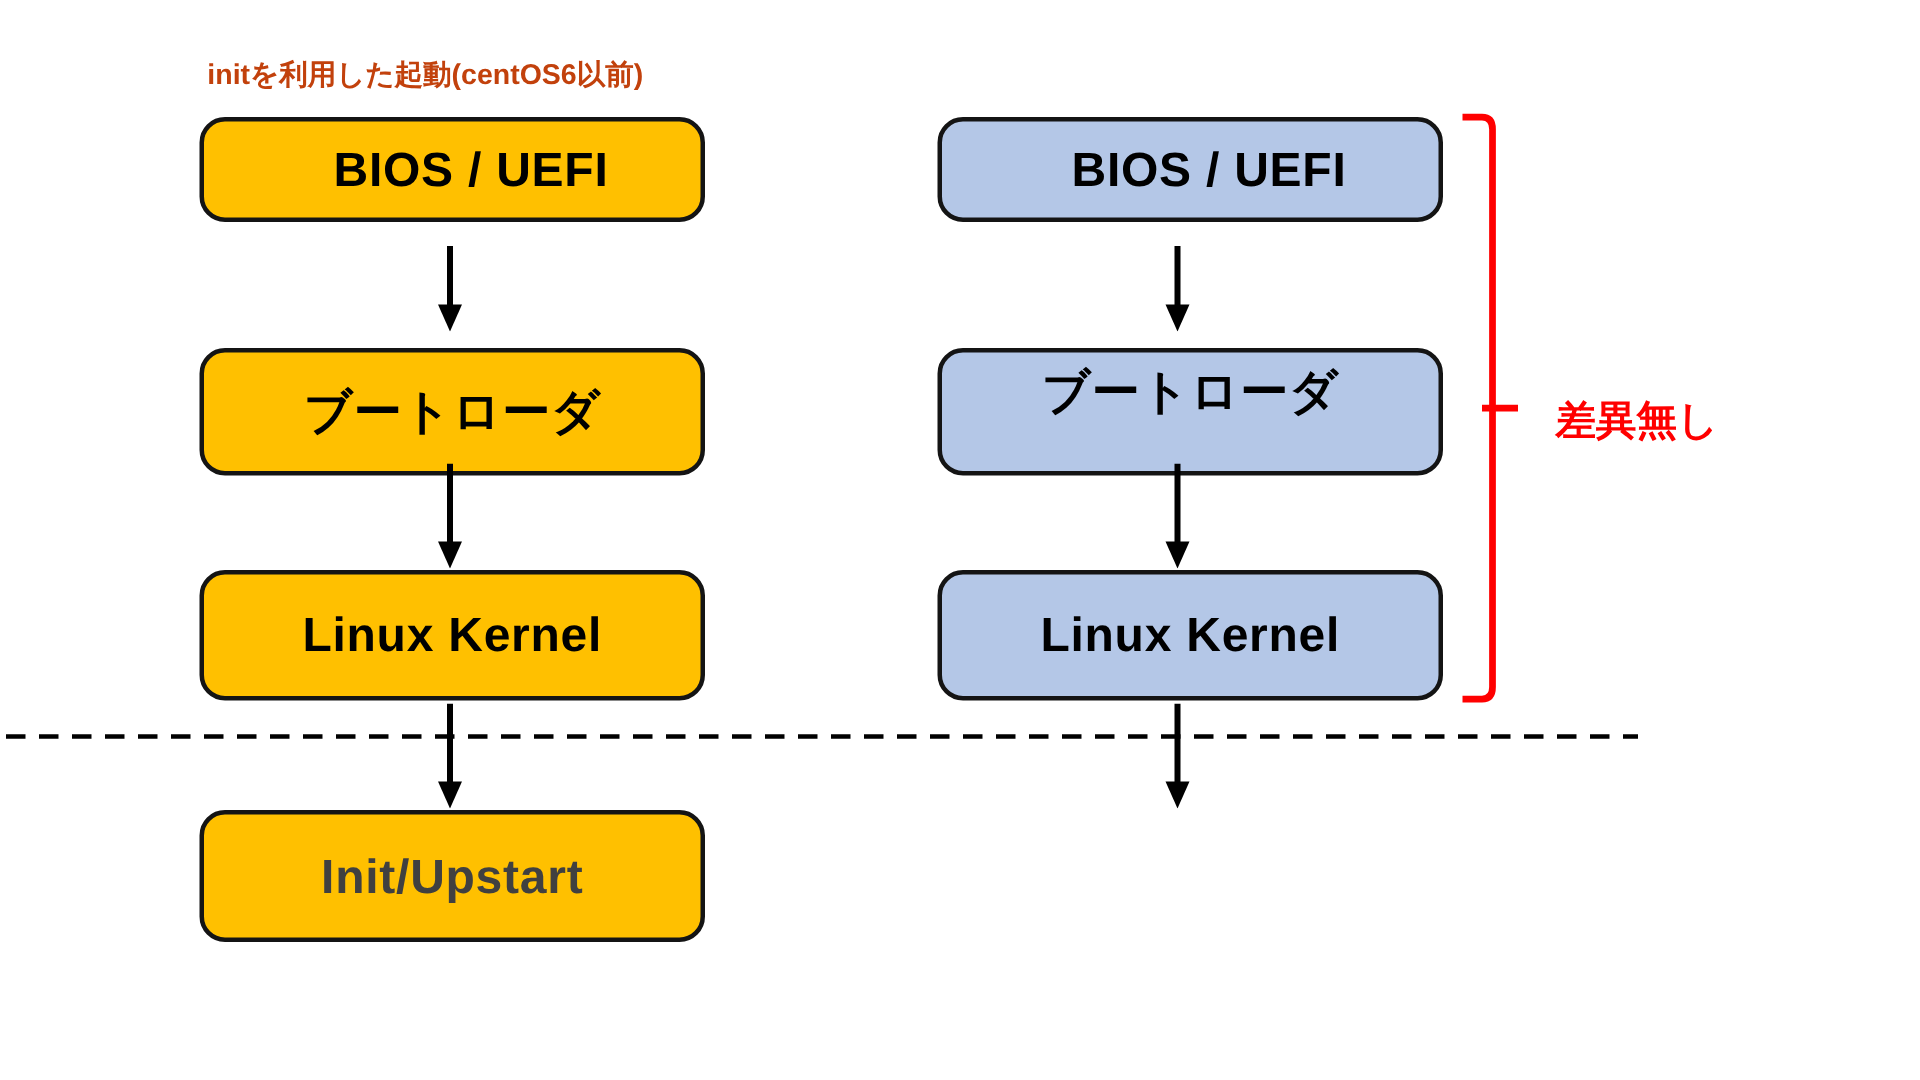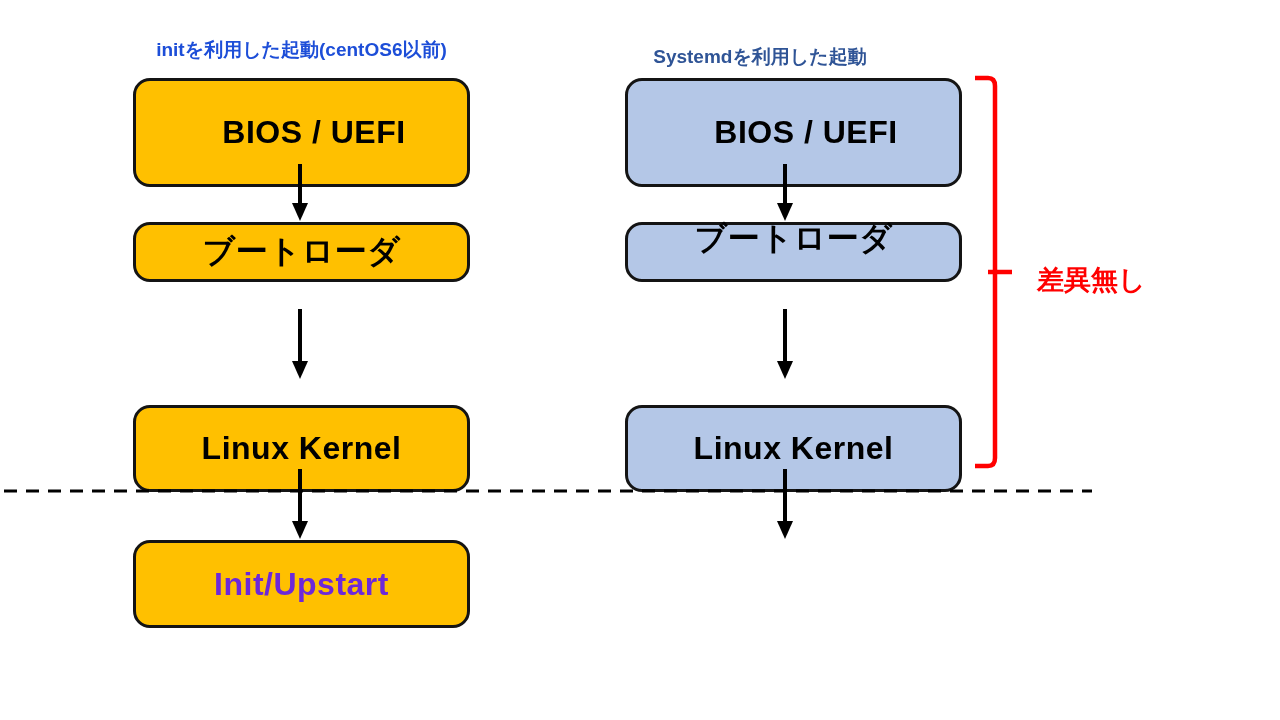--- a/index.html
+++ b/index.html
@@ -12,61 +12,60 @@
     overflow: hidden;
     font-family: "Liberation Sans", "DejaVu Sans", sans-serif;
   }
   .col-title {
     position: absolute;
     font-size: 19px;
     font-weight: bold;
     text-align: center;
     white-space: nowrap;
   }
-  .col-title.left  { left: 133px; width: 337px; top: 37px;  color: #1d4ed8; }
+  .col-title.left  { left: 115px; width: 337px; top: 37px;  color: #c2410c; }
   .col-title.right { left: 610px; width: 300px; top: 44px;  color: #2f5496; }
   .box {
     position: absolute;
     width: 337px;
     border: 3.5px solid #141414;
     border-radius: 17px;
     display: flex;
     align-items: center;
     justify-content: center;
     font-size: 32px;
     font-weight: bold;
     color: #000000;
     letter-spacing: 0.5px;
   }
   .box.orange { background: #ffc000; left: 133px; }
   .box.blue   { background: #b4c7e7; left: 625px; }
-  .row1 { top: 78px;  height: 109px; padding-left: 25px; }
-  .row2 { top: 222px; height: 60px; }
-  .row3 { top: 380px; height: 87px; margin-top: 25px; }
+  .row1 { top: 78px;  height: 70px; padding-left: 25px; }
+  .row2 { top: 232px; height: 85px; }
+  .row3 { top: 380px; height: 87px; }
   .row4 { top: 540px; height: 88px; }
   .box.text-high { padding-bottom: 26px; }
-  .box.accent-red { color: #6d28d9; }
+  .box.accent-red { color: #404040; }
   .arrow-svg, .line-svg, .brace-svg { position: absolute; display: block; }
   .annotation-label {
     position: absolute;
     left: 1037px;
     top: 262px;
     font-size: 27px;
     font-weight: bold;
     color: #ff0000;
     white-space: nowrap;
   }
 </style>
 </head>
 <body>
 
 <div class="canvas">
 
   <div class="col-title left">initを利用した起動(centOS6以前)</div>
-  <div class="col-title right">Systemdを利用した起動</div>
 
   <div class="box orange row1">BIOS / UEFI</div>
   <div class="box orange row2">ブートローダ</div>
   <div class="box orange row3">Linux Kernel</div>
   <div class="box orange row4 accent-red">Init/Upstart</div>
 
   <div class="box blue row1">BIOS / UEFI</div>
   <div class="box blue row2 text-high">ブートローダ</div>
   <div class="box blue row3">Linux Kernel</div>
 

